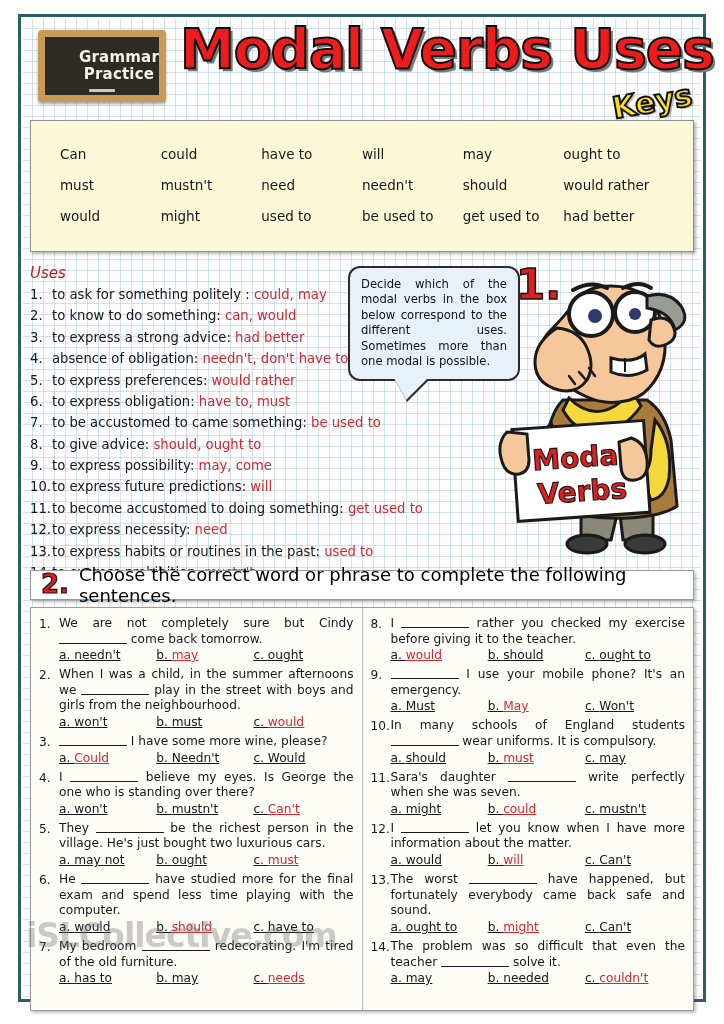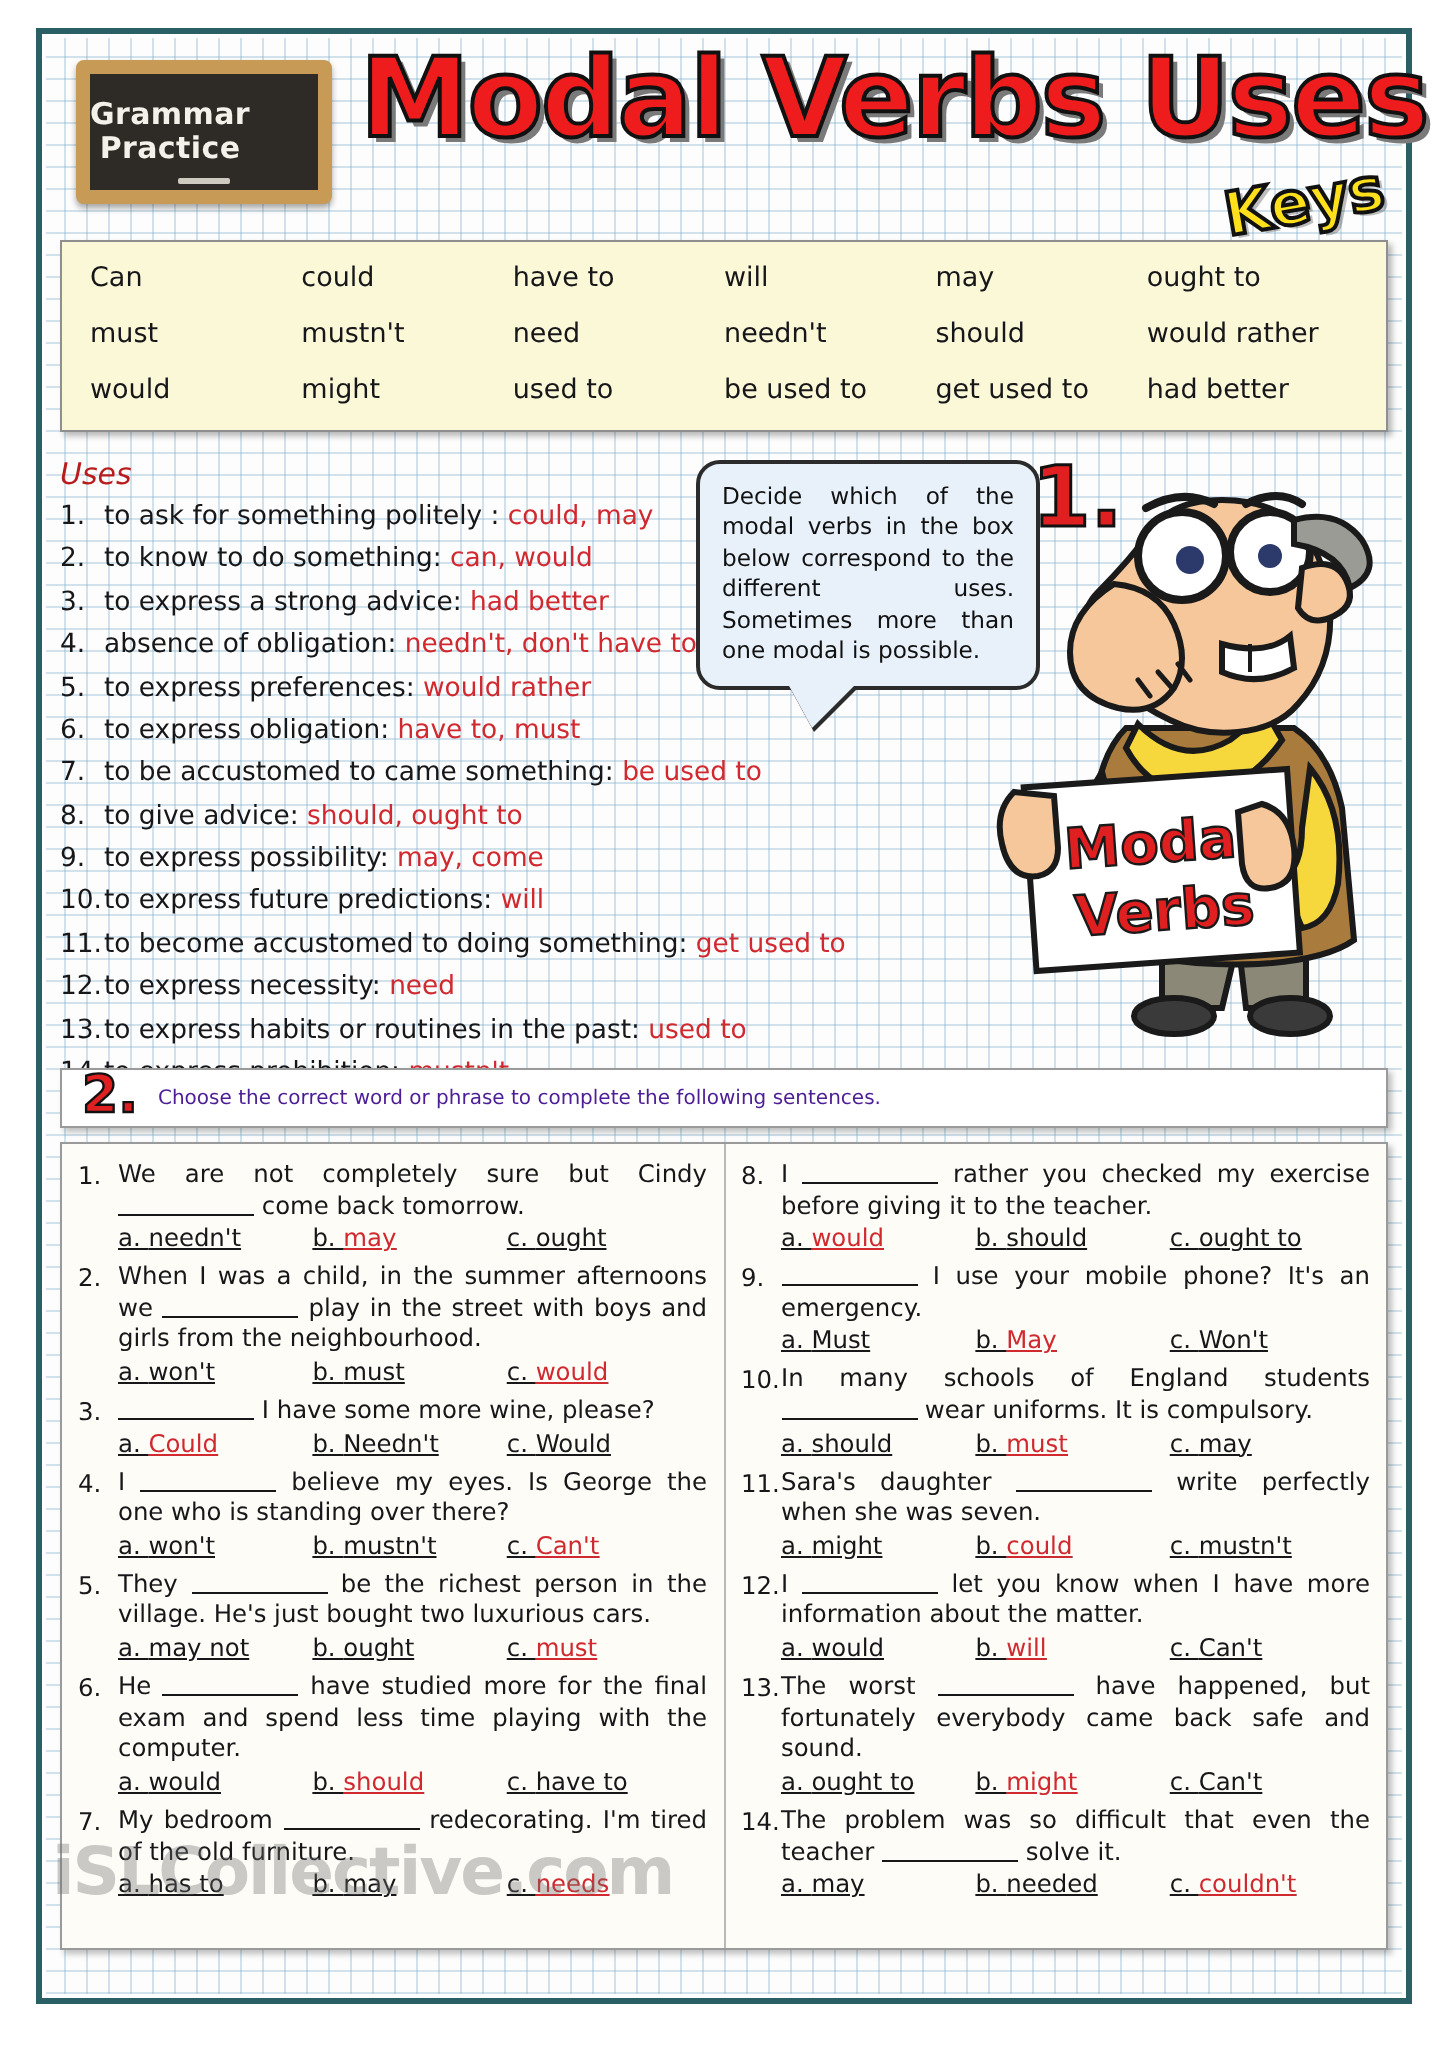--- a/index.html
+++ b/index.html
@@ -35,21 +35,21 @@
 
   
   .header{position:relative;height:92px;}
   .chalkboard{
     position:absolute;left:8px;top:4px;width:128px;height:72px;
     background:#2e2a25;
     border:7px solid #c79a55;
     border-radius:4px;
     box-sizing:border-box;
     box-shadow:0 2px 3px rgba(0,0,0,.35);
-    display:flex;align-items:center;justify-content:flex-start;
+    display:flex;align-items:center;justify-content:flex-end;
   }
   .chalk-text{
     color:#f4f1ea;font-size:15px;line-height:1.15;text-align:center;
     font-family:"DejaVu Sans", sans-serif;font-weight:700;
     letter-spacing:.2px;
   }
   .chalk-ledge{
     position:absolute;left:50%;transform:translateX(-50%);bottom:3px;
     width:26px;height:3px;background:#cfcac0;border-radius:1px;
   }
@@ -75,21 +75,21 @@
 
   
   .modal-box{
     margin-top:2px;
     background:#fbf8d8;
     border:1px solid #8f8f8f;
     box-shadow:2px 2px 3px rgba(0,0,0,.28);
     padding:10px 14px 12px 14px;
     position:relative;z-index:3;
   }
-  .modal-row{display:flex;margin:0;}
+  .modal-row{display:flex;margin:15px;justify-content:flex-end;}
   .modal-row + .modal-row{margin-top:12px;}
   .modal-cell{
     flex:1 1 0;
     font-size:13.5px;
     color:#17171a;
     font-family:"DejaVu Sans", sans-serif;
   }
 
   
   .uses-wrap{position:relative;margin-top:12px;height:300px;}
@@ -145,21 +145,21 @@
     display:flex;align-items:center;
     padding-left:4px;
     position:relative;z-index:3;
   }
   .sec2 .n2{
     font-family:"DejaVu Sans", sans-serif;
     font-weight:900;font-size:26px;color:#e02020;
     -webkit-text-stroke:1.2px #111;
     line-height:1;margin:0 10px 3px 6px;
   }
-  .sec2 .t2{font-size:10px;color:#4c1d95;}
+  .sec2 .t2{font-size:18px;color:#000000;}
 
   
   .ex-box{
     margin-top:7px;
     border:1px solid #9a9a9a;
     background:#fdfcf6;
     box-shadow:2px 2px 3px rgba(0,0,0,.25);
     display:flex;
     height:404px;
     box-sizing:border-box;

